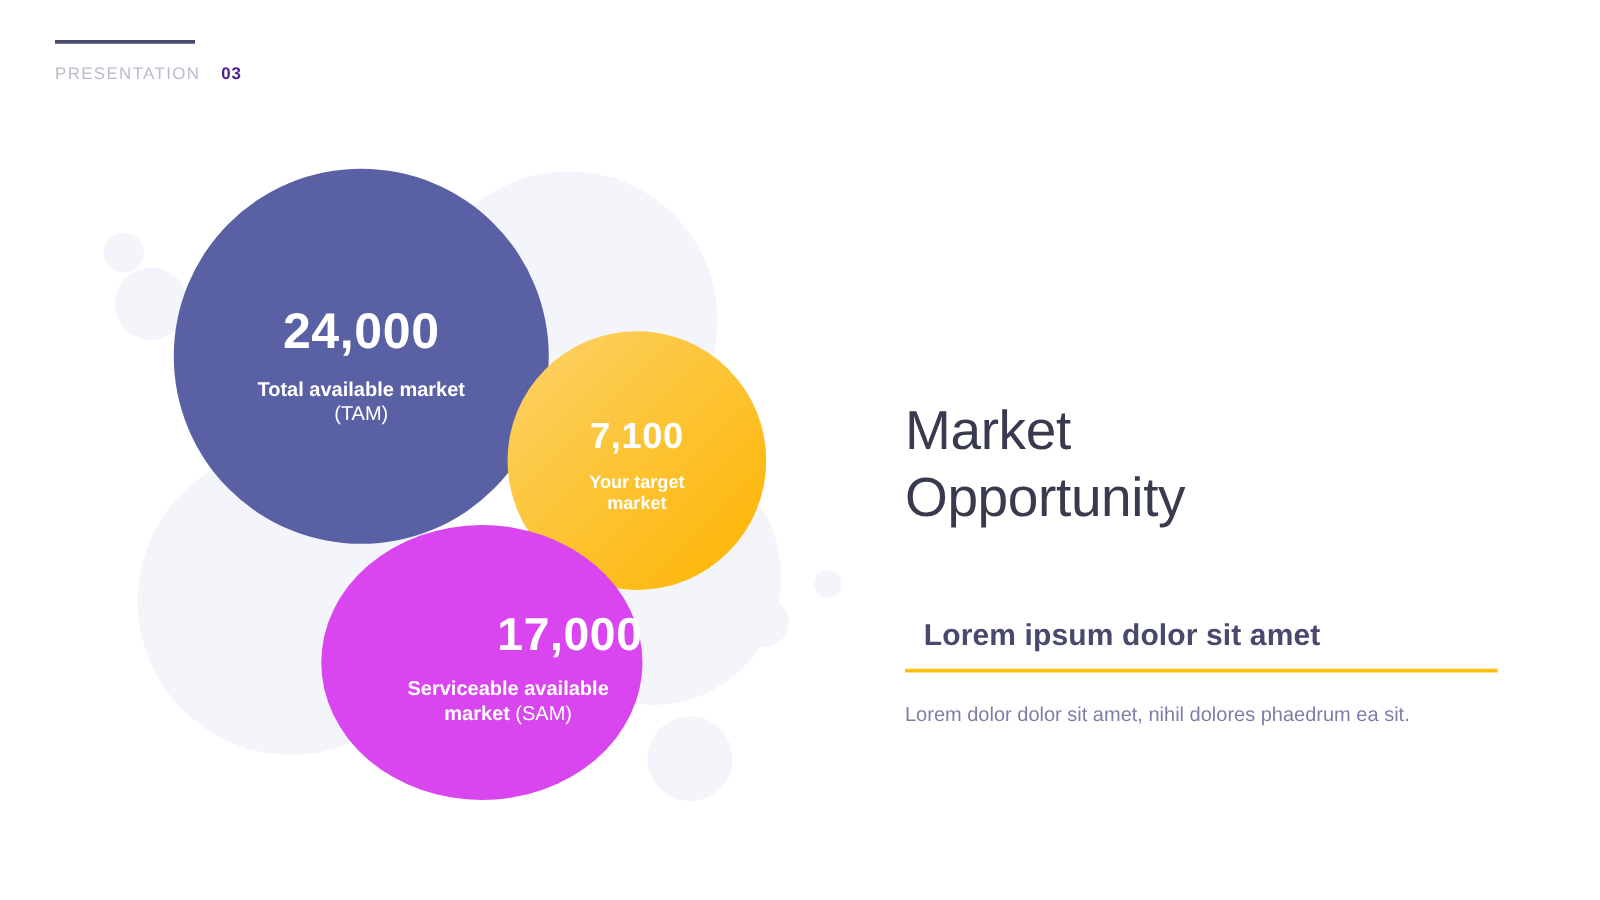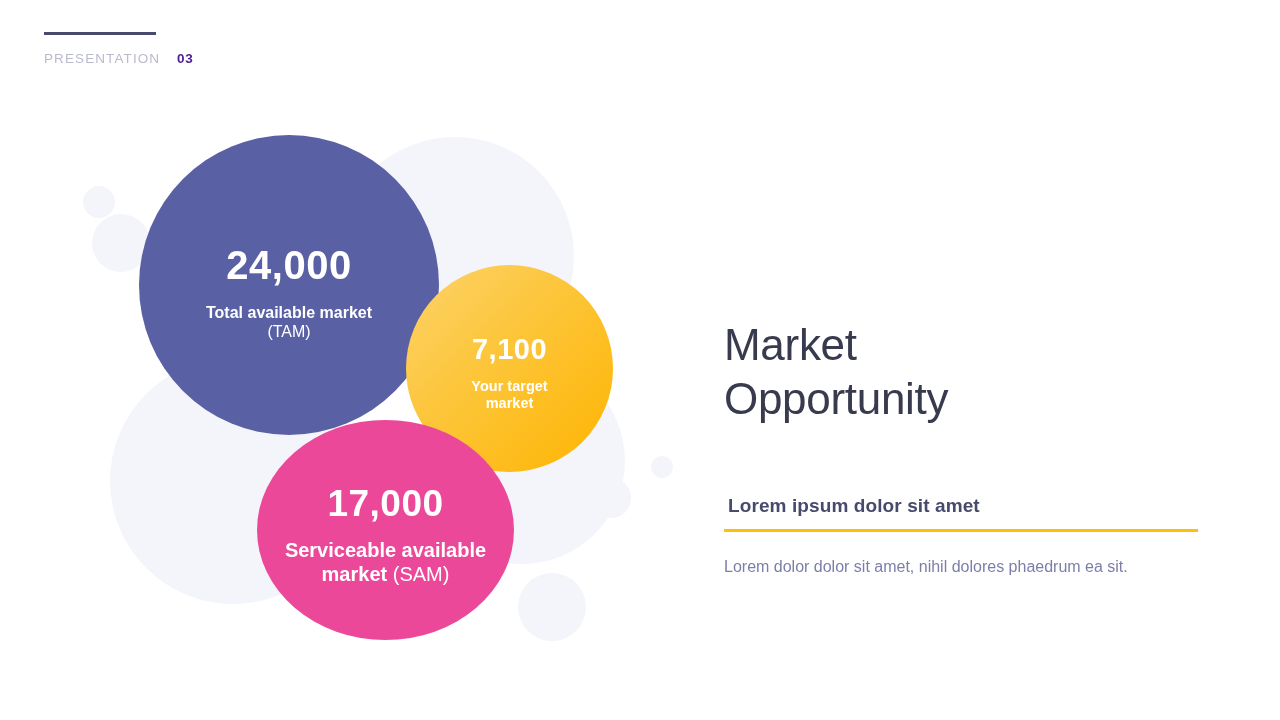--- a/index.html
+++ b/index.html
@@ -135,30 +135,31 @@
     width: 120px;
     text-align: center;
   }
 
   
   .bubble-sam {
     left: 257px;
     top: 420px;
     width: 257px;
     height: 220px;
-    background: #ec4899;
+    background: #d946ef;
     z-index: 5;
     padding-top: 10px;
+    align-items: flex-end;
   }
   .bubble-sam .value {
     font-size: 37px;
     margin-bottom: 16px;
   }
   .bubble-sam .caption {
-    font-size: 20px;
+    font-size: 16px;
     width: 215px;
   }
 
   
   .content {
     position: absolute;
     left: 724px;
     top: 318px;
     width: 478px;
     z-index: 6;
@@ -166,25 +167,25 @@
   .title {
     font-size: 44px;
     font-weight: 400;
     line-height: 1.22;
     color: #383a4d;
     letter-spacing: -0.3px;
     margin: 0 0 70px 0;
     white-space: pre-line;
   }
   .subtitle {
-    font-size: 19px;
+    font-size: 24px;
     font-weight: 700;
     color: #474a6c;
     letter-spacing: 0.1px;
-    margin: 0 0 12px 4px;
+    margin: 0 0 12px 15px;
   }
   .divider {
     width: 474px;
     height: 3px;
     background: #fdc008;
     margin-bottom: 21px;
   }
   .body-text {
     font-size: 16px;
     line-height: 1.72;

